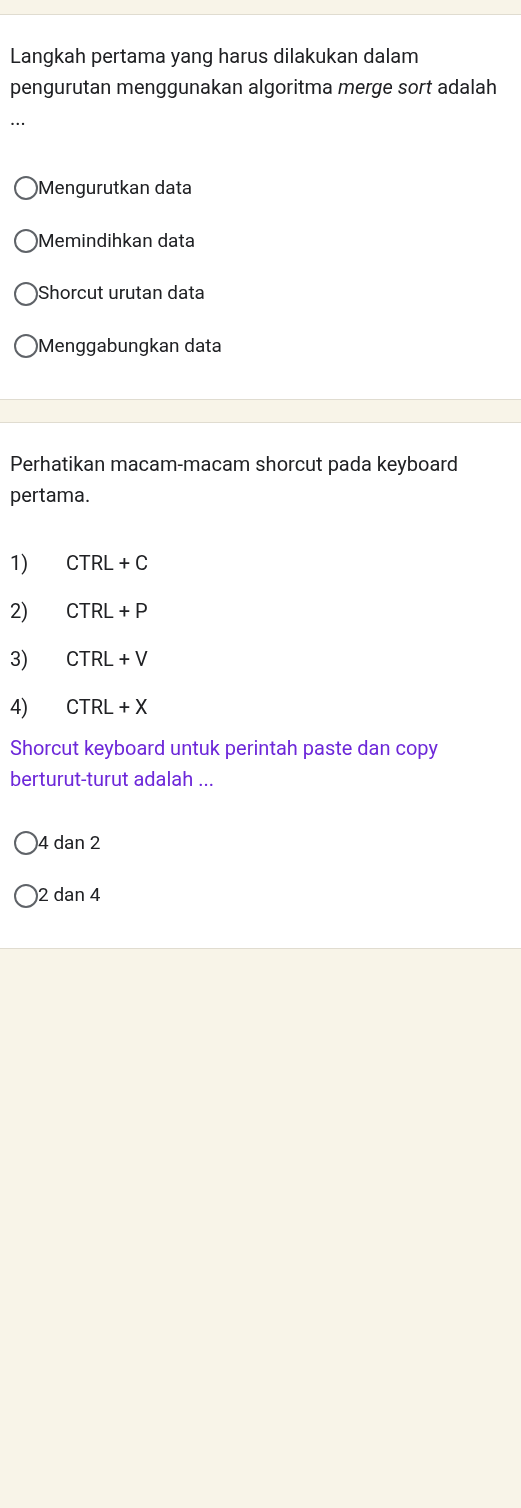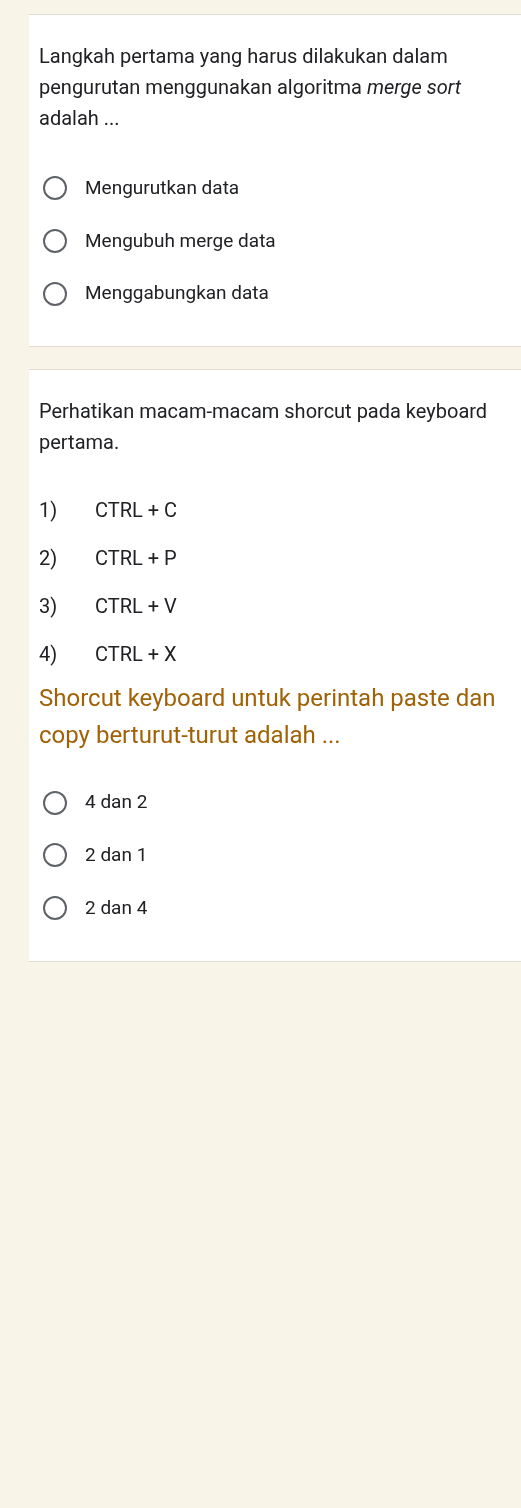--- a/index.html
+++ b/index.html
@@ -8,37 +8,35 @@
     background: #f8f4e8;
     width: 521px;
     color: #202124;
   }
   .card {
     background: #ffffff;
     border-top: 1px solid #e0dcd0;
     border-bottom: 1px solid #e0dcd0;
     padding: 26px 10px 26px 10px;
     margin-bottom: 22px;
-    margin-left: 29px;
   }
   .card:first-of-type {
     margin-top: 14px;
   }
   .question-text {
     font-size: 20px;
     line-height: 1.55;
     color: #202124;
     margin-bottom: 28px;
   }
   .question-text .plain { font-style: normal; }
   .question-text .italic { font-style: italic; }
   .option-row {
     display: flex;
     align-items: center;
-    gap: 18px;
     padding: 14px 4px;
     cursor: pointer;
   }
   .radio-circle {
     width: 24px;
     height: 24px;
     border: 2.5px solid #5f6368;
     border-radius: 50%;
     flex: 0 0 24px;
   }
@@ -54,41 +52,45 @@
     display: flex;
     font-size: 20px;
     line-height: 1.4;
     padding: 10px 0;
   }
   .list-num {
     width: 56px;
     flex: 0 0 56px;
   }
   .follow-text {
-    font-size: 24px;
+    font-size: 20px;
     line-height: 1.55;
-    color: #a16207;
+    color: #6d28d9;
     margin-bottom: 22px;
   }
 </style>
 </head>
 <body>
 
 <div class="card">
   <div class="question-text">
     <span class="plain">Langkah pertama yang harus dilakukan dalam pengurutan menggunakan algoritma </span><span class="italic">merge sort</span><span class="plain"> adalah ...</span>
   </div>
 
   <div class="option-row">
     <span class="radio-circle"></span>
     <span class="option-label">Mengurutkan data</span>
   </div>
   <div class="option-row">
     <span class="radio-circle"></span>
-    <span class="option-label">Mengubuh merge data</span>
+    <span class="option-label">Memindihkan data</span>
+  </div>
+  <div class="option-row">
+    <span class="radio-circle"></span>
+    <span class="option-label">Shorcut urutan data</span>
   </div>
   <div class="option-row">
     <span class="radio-circle"></span>
     <span class="option-label">Menggabungkan data</span>
   </div>
 </div>
 
 <div class="card">
   <div class="question-text">Perhatikan macam-macam shorcut pada keyboard pertama.</div>
 
@@ -112,19 +114,15 @@
   </div>
 
   <div class="follow-text">Shorcut keyboard untuk perintah paste dan copy berturut-turut adalah ...</div>
 
   <div class="option-row">
     <span class="radio-circle"></span>
     <span class="option-label">4 dan 2</span>
   </div>
   <div class="option-row">
     <span class="radio-circle"></span>
-    <span class="option-label">2 dan 1</span>
-  </div>
-  <div class="option-row">
-    <span class="radio-circle"></span>
     <span class="option-label">2 dan 4</span>
   </div>
 </div>
 
 </body></html>

